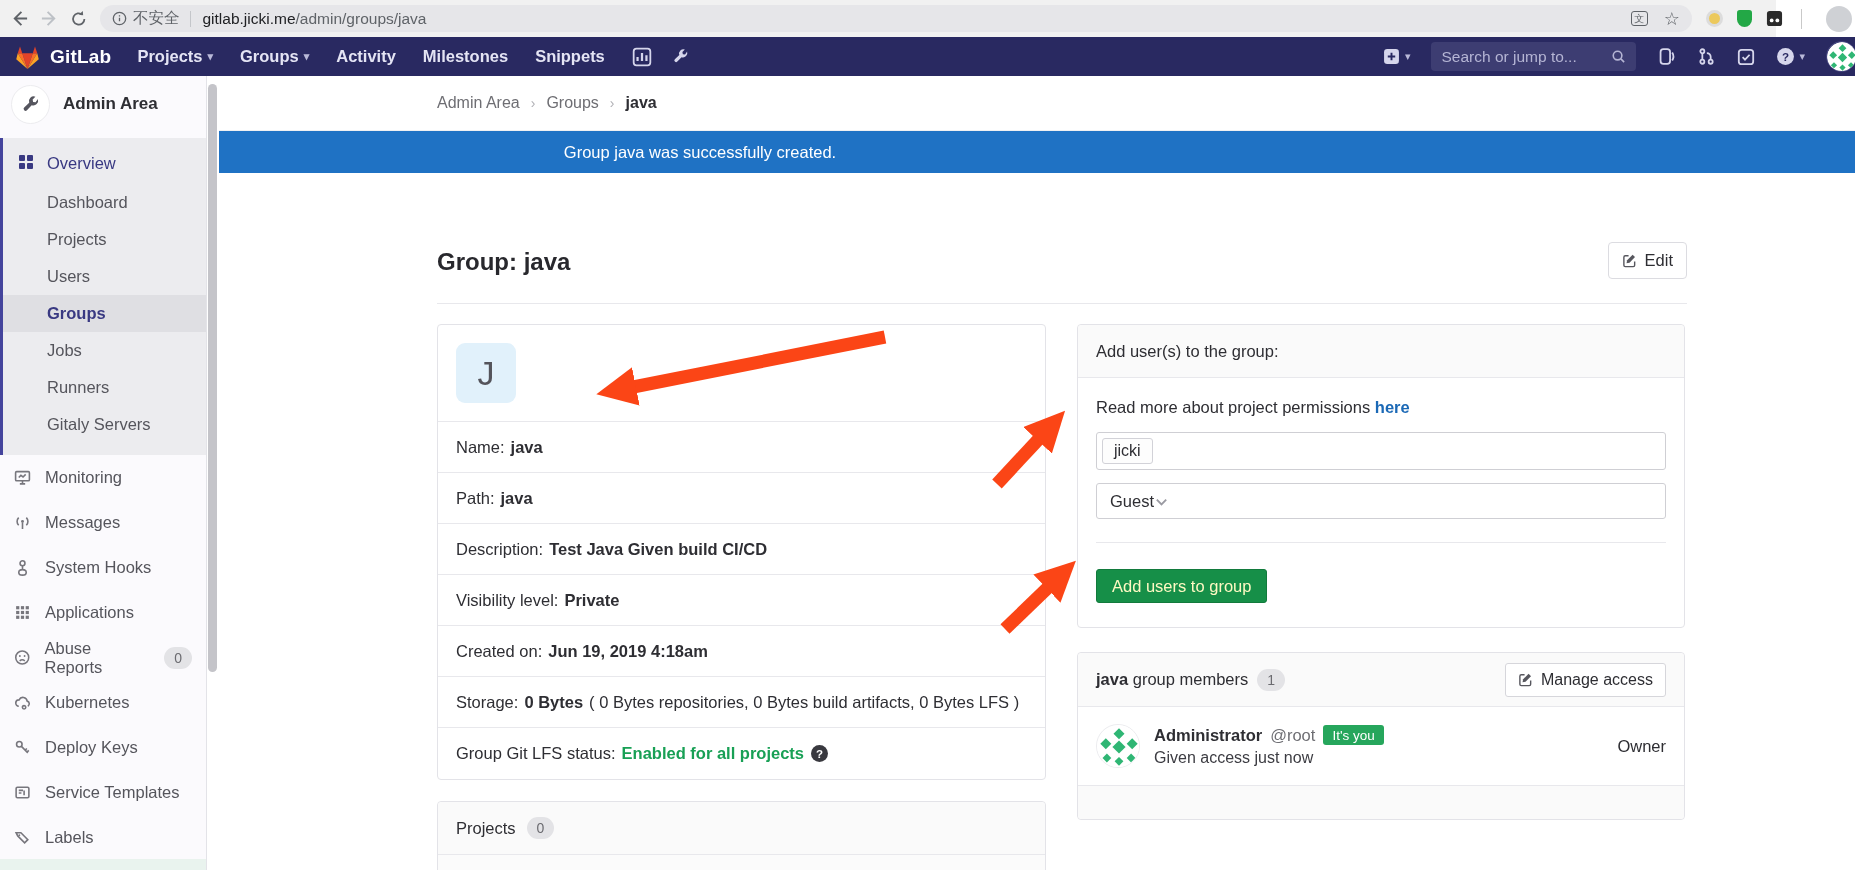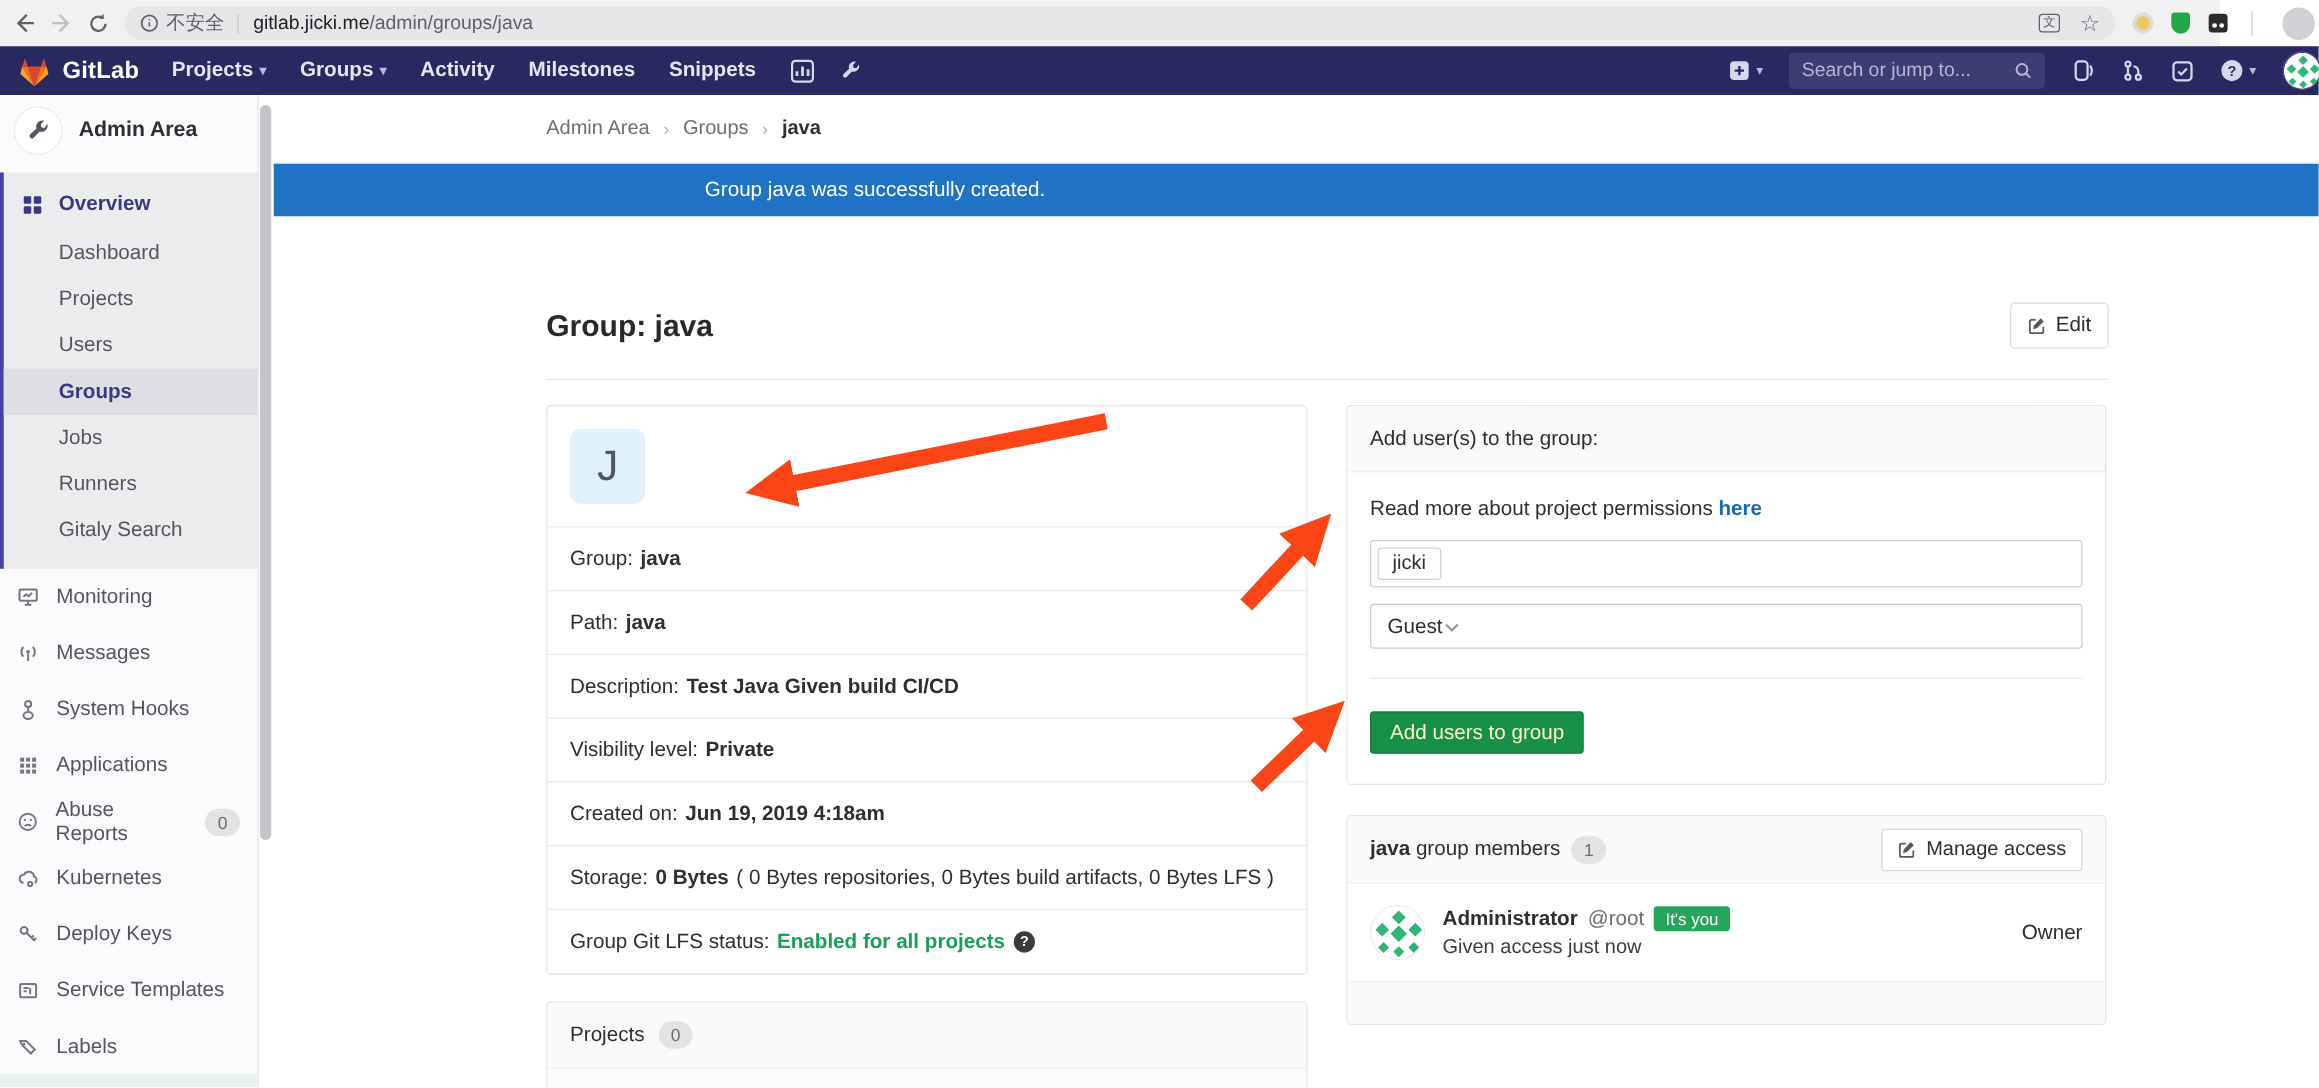--- a/index.html
+++ b/index.html
@@ -44,22 +44,22 @@
   .search-pill input::placeholder { color:#b5b5d4; }
   .nav-avatar { width:31px; height:31px; border-radius:50%; overflow:hidden; border:1px solid #4a4a85; margin-right:-16px; flex:0 0 auto; }
   
   .sidebar { position:absolute; top:76px; left:0; width:207px; height:794px;
     background:#fbfafd; border-right:1px solid #e3e3e8; z-index:4; }
   .admin-head { height:56px; display:flex; align-items:center; gap:13px; padding-left:11px; }
   .admin-head .circ { width:39px; height:39px; border-radius:50%; background:#fff; border:1px solid #ececef;
     display:flex; align-items:center; justify-content:center; }
   .admin-title { font-size:17px; font-weight:bold; color:#2e2e33; }
   .ovw-section { margin-top:6px; background:#ececef; border-left:3px solid #44449c; padding:6px 0 12px; }
-  .ovw-title { display:flex; align-items:center; gap:13px; padding:10px 0 11px 15px;
-    color:#393982; font-weight:bold; font-size:16.5px; cursor:pointer; }
+  .ovw-title { display:flex; gap:13px; padding:10px 0 11px 15px;
+    color:#393982; font-weight:normal; font-size:16.5px; cursor:pointer; }
   .sub-item { padding:9px 0 9px 44px; font-size:16.5px; color:#55555c; cursor:pointer; }
   .sub-item.active { background:#dfdfe3; color:#393982; font-weight:bold; }
   .side-item { height:45px; display:flex; align-items:center; gap:14px; padding:0 14px;
     font-size:16.5px; color:#55555c; cursor:pointer; }
   .side-item:first-of-type { margin-top:3px; }
   .badge-pill { background:#e3e3e6; color:#6b6b70; border-radius:11px; padding:2px 10px; font-size:14px; line-height:18px; }
   .side-item .badge-pill { margin-left:auto; }
   .side-divider { border-top:1px solid #e5e5ea; margin-top:3px; }
   .side-bottom { position:absolute; bottom:0; left:0; right:0; height:11px; background:#e9f3ee; }
   .scroll-thumb { position:absolute; top:84px; left:208px; width:9px; height:588px;
@@ -302,21 +302,21 @@
           <rect x="9" y="9" width="6" height="6" rx="1"></rect>
         </svg>
       <span>Overview</span>
     </div>
     <div class="sub-item">Dashboard</div>
     <div class="sub-item">Projects</div>
     <div class="sub-item">Users</div>
     <div class="sub-item active">Groups</div>
     <div class="sub-item">Jobs</div>
     <div class="sub-item">Runners</div>
-    <div class="sub-item">Gitaly Search</div>
+    <div class="sub-item">Gitaly Servers</div>
   </div>
   <div class="side-item">
     <svg width="17" height="17" viewBox="0 0 16 16" fill="none" stroke="#77767d" stroke-width="1.5">
         <rect x="1.5" y="2.5" width="13" height="8.5" rx="1"></rect>
         <path d="M5.5 14 h5 M8 11 v3 M4.5 8 l2-2 2 1.5 2.5-2.5"></path>
       </svg>
     <span>Monitoring</span>
   </div>
   <div class="side-item">
     <svg width="17" height="17" viewBox="0 0 16 16" fill="none" stroke="#77767d" stroke-width="1.5">
@@ -415,21 +415,21 @@
     <hr class="head-hr">
 
     <div class="columns">
 
       <div class="col-left">
         <div class="panel">
           <div class="avatar-row">
             <div class="group-avatar">J</div>
           </div>
           <div class="info-row">
-            <span>Group:</span>
+            <span>Name:</span>
               <b>java</b>
           </div>
           <div class="info-row">
             <span>Path:</span>
               <b>java</b>
           </div>
           <div class="info-row">
             <span>Description:</span>
               <b>Test Java Given build CI/CD</b>
           </div>

